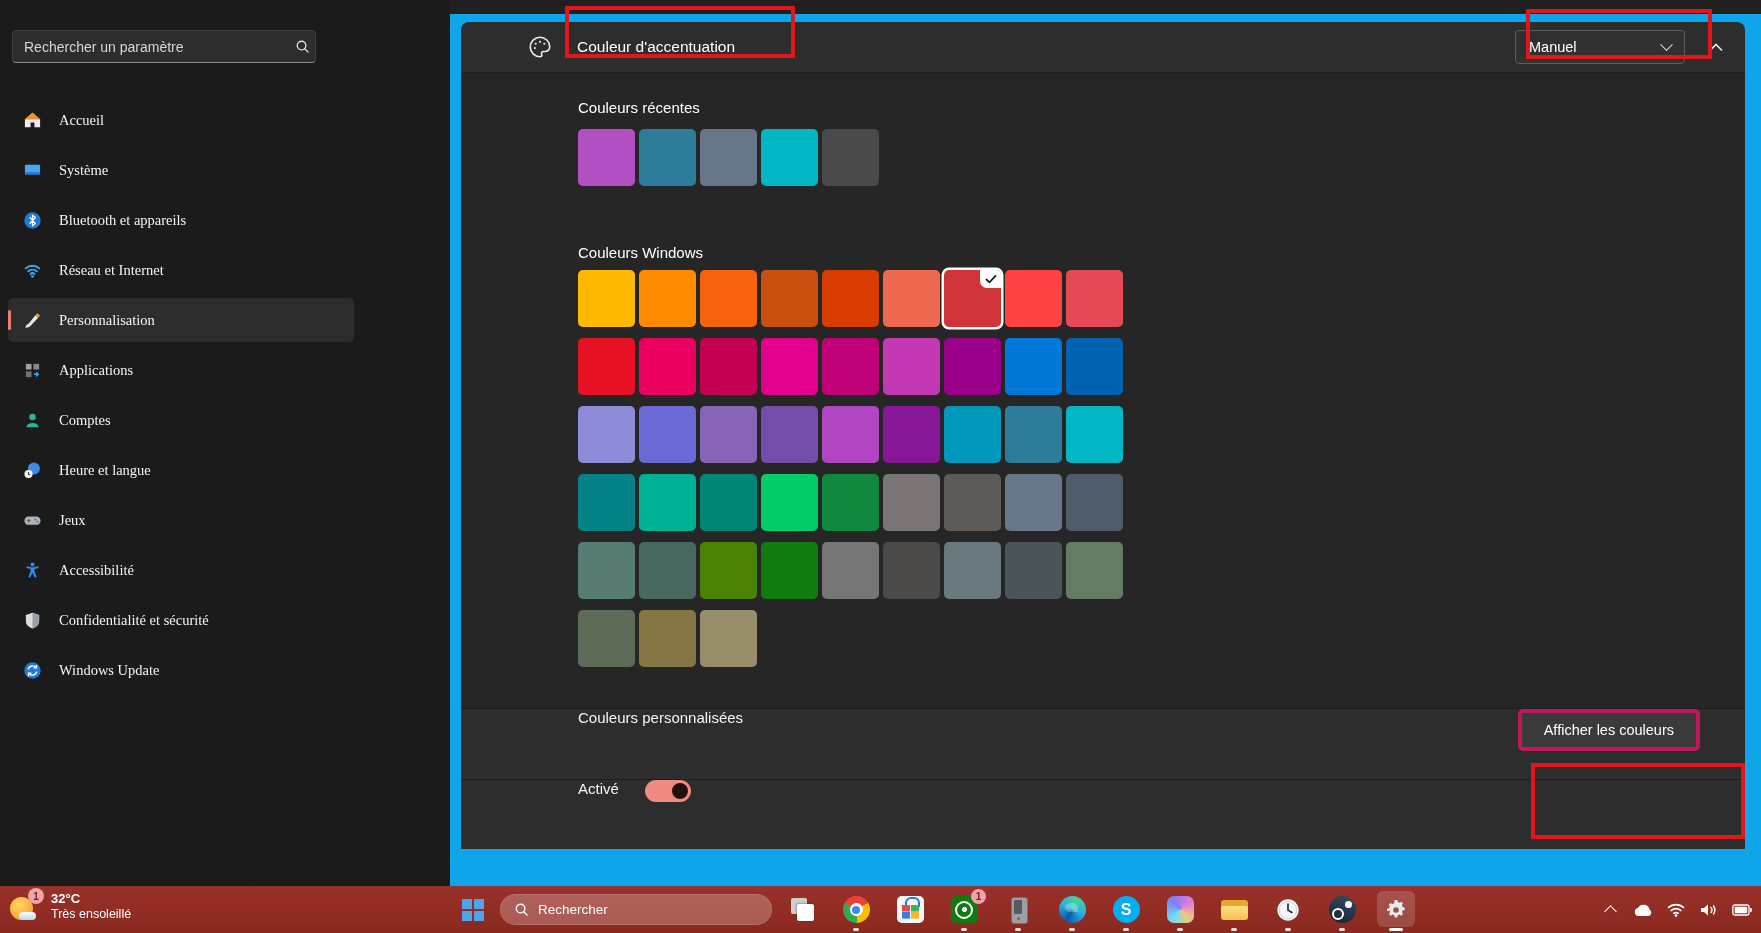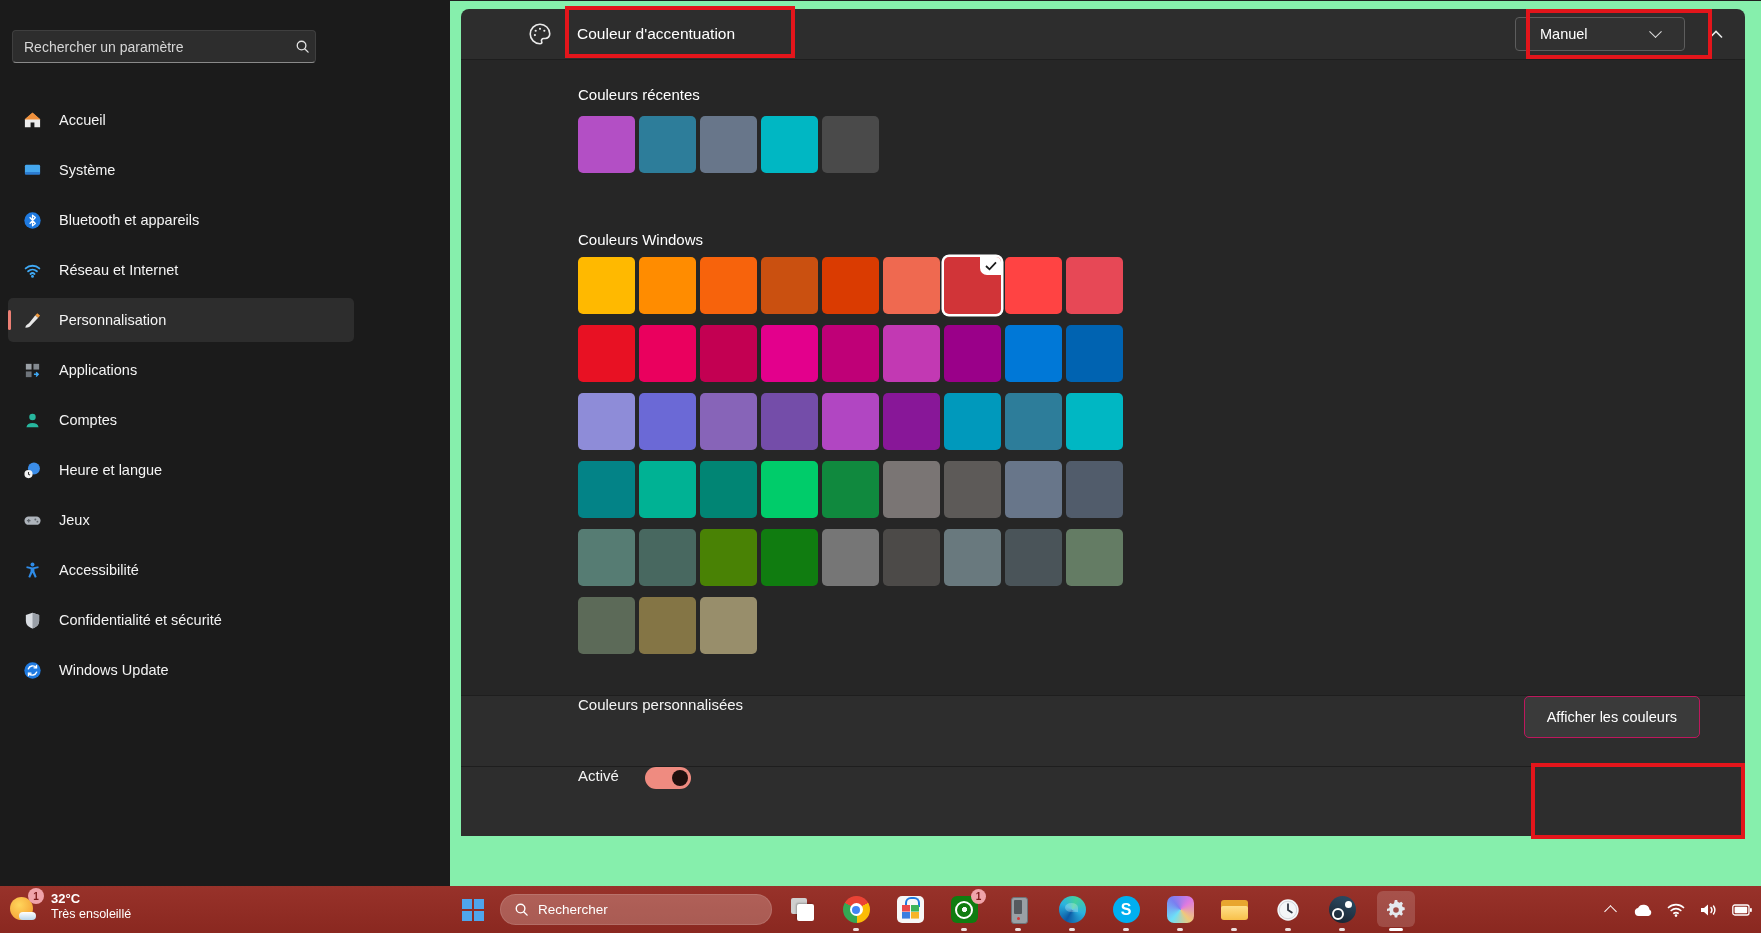--- a/index.html
+++ b/index.html
@@ -8,55 +8,55 @@
 
   
   .sidebar { position:absolute; left:0; top:0; width:450px; height:886px; background:#1b1b1b; }
   .search-wrap { position:absolute; left:12px; top:30px; width:304px; height:33px; background:#2d2d2d;
                  border:1px solid #3f3f3f; border-bottom:1px solid #8a8a8a; border-radius:4px; display:flex; align-items:center; }
   .search-wrap input { flex:1; background:transparent; border:none; outline:none; color:#fff; font-size:14px; padding:0 6px 0 11px; font-family:inherit; }
   .search-wrap input::placeholder { color:#d6d6d6; }
   .search-wrap .sicon { width:26px; color:#e2e2e2; display:flex; justify-content:center; }
   .nav { position:absolute; left:8px; top:98px; width:346px; }
   .nav-item { position:relative; height:44px; margin-bottom:6px; border-radius:5px; display:flex; align-items:center;
-              padding-left:14px; gap:17px; font-size:14.5px; color:#f4f4f4; cursor:default; }
+              padding-left:14px; gap:17px; font-size:14.5px; color:#f4f4f4; cursor:default;font-family:Liberation Serif, serif; }
   .nav-item.selected { background:#2d2d2d; }
   .nav-item.selected .sel-bar { position:absolute; left:0; top:12px; width:3px; height:20px; border-radius:2px; background:#ec7f74; }
   .nav-ic { width:20px; height:20px; display:flex; align-items:center; justify-content:center; }
 
   
-  .content { position:absolute; left:450px; top:1px; width:1311px; height:886px; background:#86efac; }
+  .content { position:absolute; left:450px; top:14px; width:1311px; height:886px; background:#0ea5e9; }
   .card { position:absolute; left:11px; top:8px; width:1284px; bottom:0; border-radius:8px 8px 0 0; overflow:hidden;
           display:flex; flex-direction:column; }
   .exp-header { height:50px; background:#2d2d2d; display:flex; align-items:center; padding:0 12px 0 66px; flex:none; }
   .exp-header .palette { width:26px; height:26px; margin-right:24px; flex:none; display:flex; align-items:center; }
   .exp-title { font-size:15.5px; color:#ffffff; }
   .exp-right { margin-left:auto; display:flex; align-items:center; }
   .select { width:170px; height:34px; background:#313131; border:1px solid #5d5d5d; border-radius:4px;
-            display:flex; align-items:center; justify-content:space-between; padding:0 24px; font-size:14.5px; color:#fff; cursor:default; }
+            display:flex; align-items:center; justify-content:space-between; padding:0 13px; font-size:14.5px; color:#fff; cursor:default; }
   .chev-dn { width:9px; height:9px; border-right:1.7px solid #dcdcdc; border-bottom:1.7px solid #dcdcdc; transform:rotate(45deg) translate(-2px,-2px); }
   .chev-up-wrap { width:34px; display:flex; justify-content:center; margin-left:14px; }
 
   .exp-body { height:636px; flex:none; background:#262626; border-top:1px solid #1e1e1e; padding:26px 40px 0 117px; }
   .group-label { font-size:15px; color:#ffffff; height:20px; }
   .swatch-row { display:flex; gap:4px; margin-top:10px; }
   .grid { display:grid; grid-template-columns:repeat(9,57px); gap:11px 4px; margin-top:6px; }
   .lbl-2 { margin-top:58px; }
   .swatch { width:57px; height:57px; border-radius:5px; position:relative; cursor:pointer; }
   .swatch.sel { box-shadow:0 0 0 2.5px #ffffff; }
   .check-tab { position:absolute; top:0; right:0; width:21px; height:18px; background:#fff; border-radius:0 5px 0 7px;
                display:flex; align-items:center; justify-content:center; }
 
   .row { background:#2d2d2d; border-top:1px solid #1e1e1e; display:flex; align-items:flex-start;
          padding:0 45px 0 117px; font-size:15px; color:#f5f5f5; flex:none; }
   .row-custom { height:71px; }
   .row-tgl1 { height:70px; }
   .row-tgl2 { height:48px; }
   .row-label { flex:1; padding-right:30px; }
-  .btn { background:#3a3a3a; border:1px solid #be185d; border-radius:5px; height:42px; padding:0 22px;
+  .btn { background:#3a3a3a; border:4px solid #be185d; border-radius:5px; height:42px; padding:0 22px;
          color:#fff; font-size:14.5px; font-family:inherit; cursor:pointer; }
   .state-label { margin-right:26px; font-size:15px; }
   .toggle { width:46px; height:22px; border-radius:12px; position:relative; flex:none; cursor:pointer; }
   .toggle.on { background:#ef8b80; }
   .toggle.on .knob { position:absolute; right:3px; top:3px; width:16px; height:16px; border-radius:50%; background:#21100e; }
   .toggle.off { border:1.5px solid #969696; }
   .toggle.off .knob { position:absolute; left:3px; top:2.5px; width:14px; height:14px; border-radius:50%; background:#cfcfcf; }
 
   
   .ann { position:absolute; border:4px solid #e3151b; z-index:50; pointer-events:none; }

